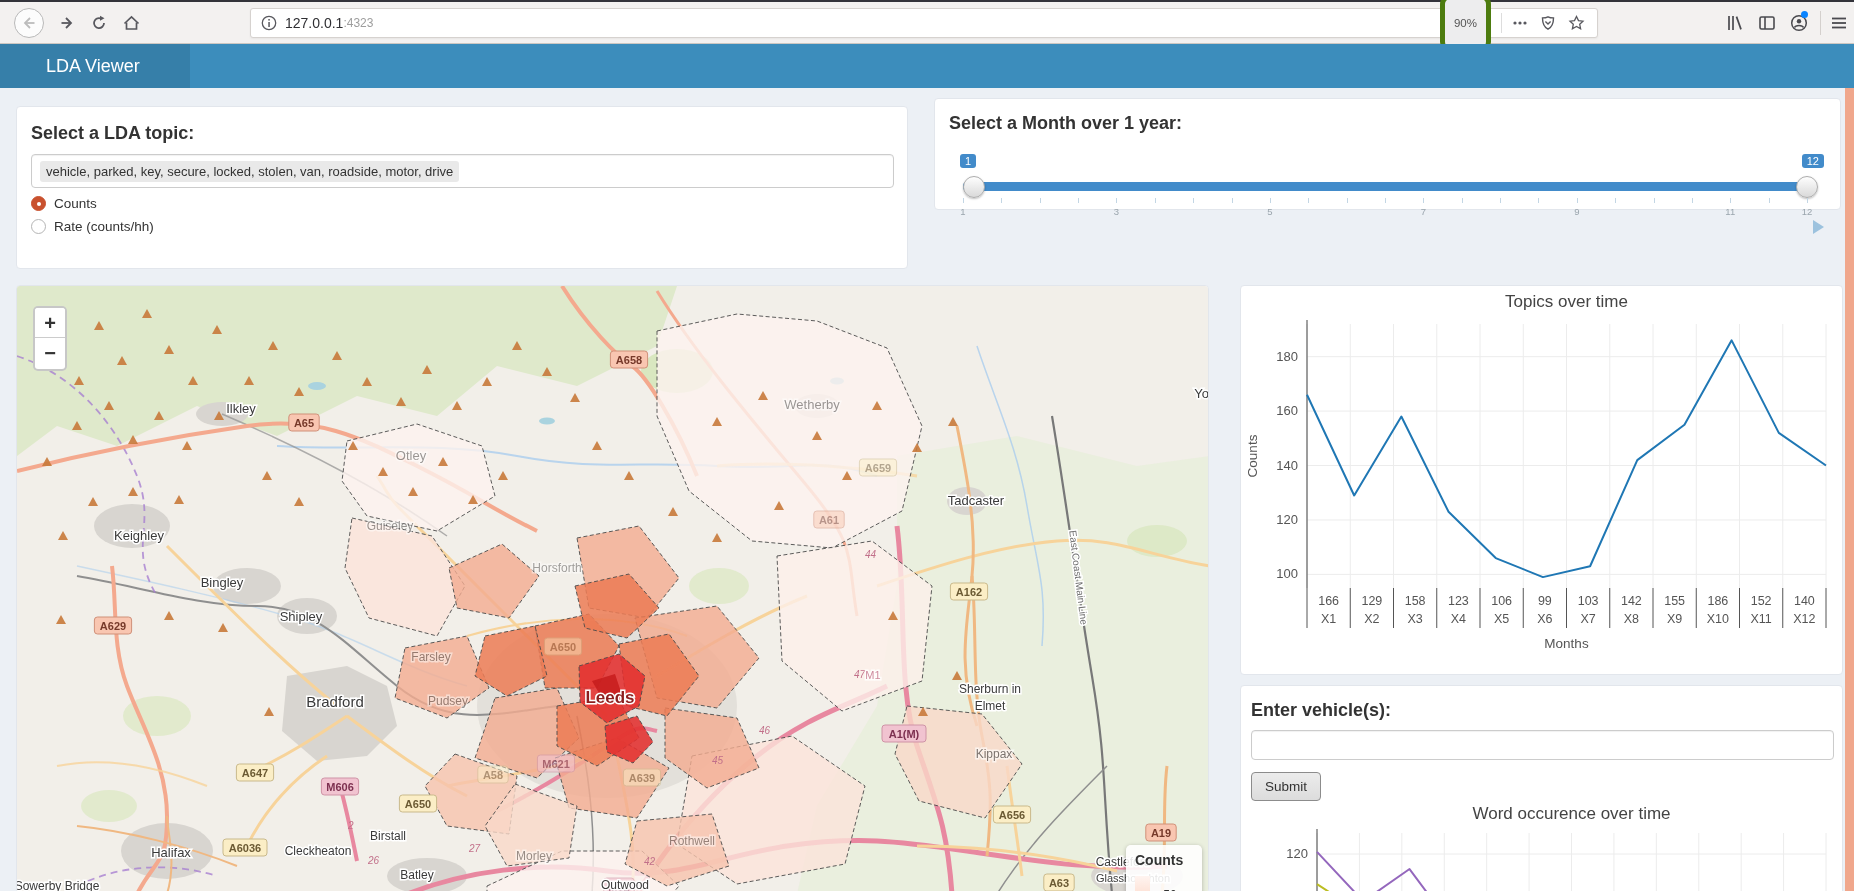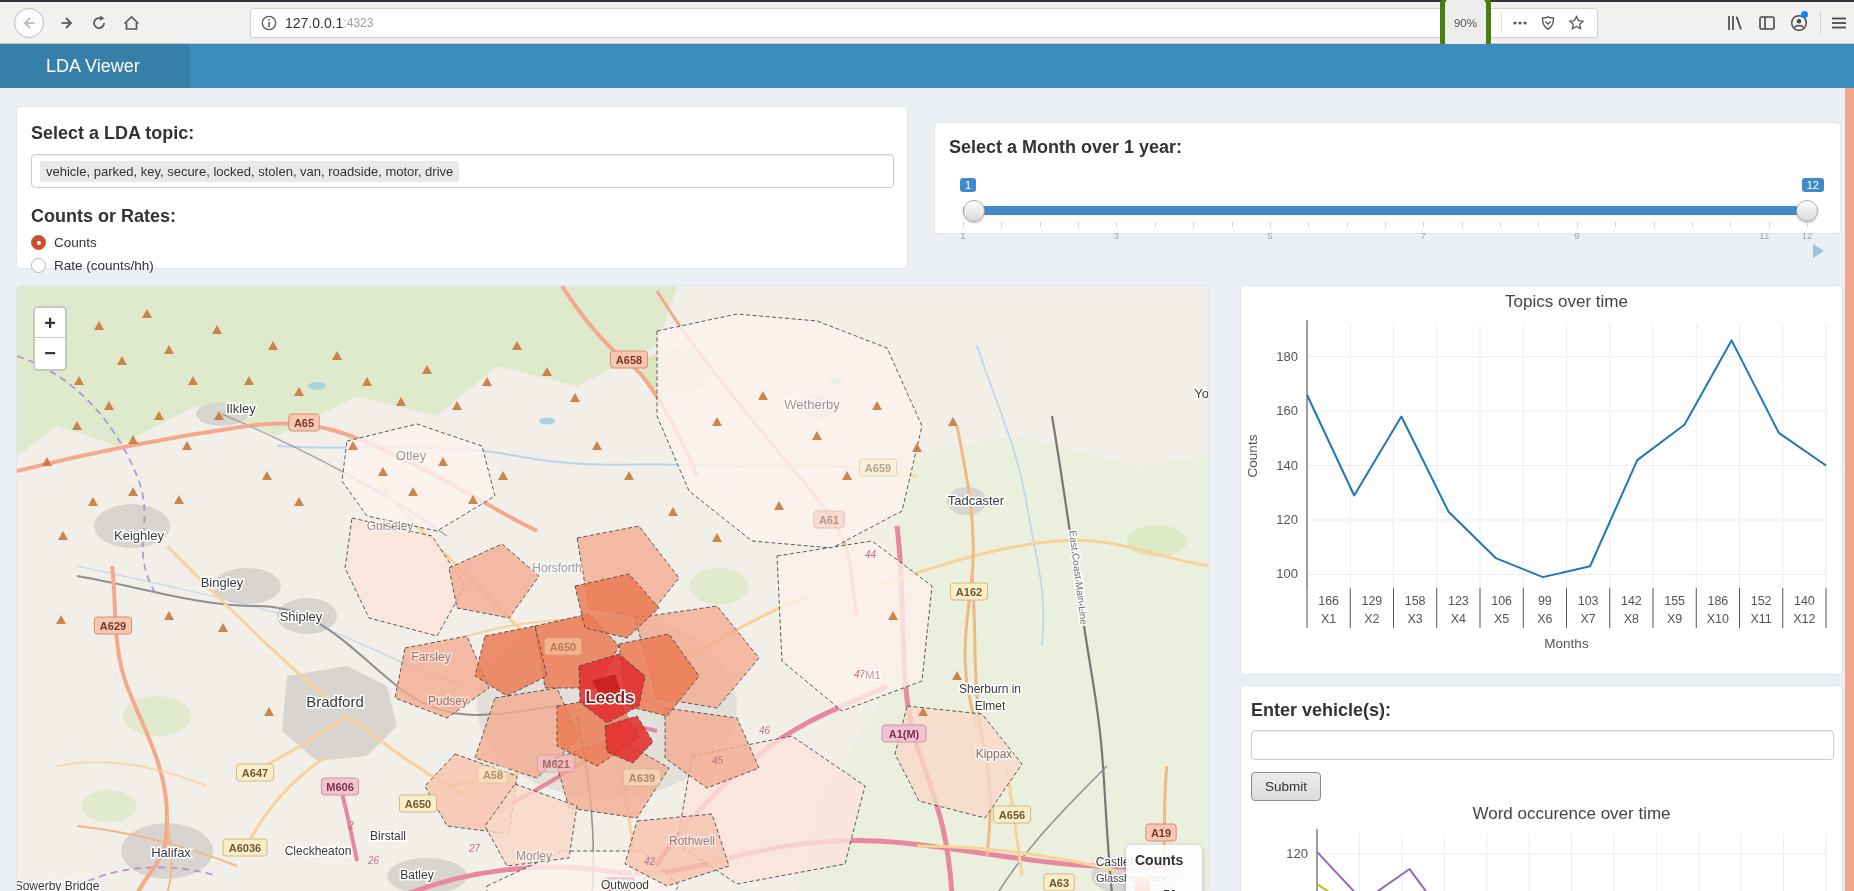--- a/index.html
+++ b/index.html
@@ -34,21 +34,21 @@
 
   
   #appheader { position:absolute; left:0; top:42px; width:1854px; height:44px; background:#3c8dbc; }
   #applogo { position:absolute; left:0; top:0; width:190px; height:44px; background:#367fa9;
     color:#fff; font-size:18px; line-height:44px; padding-left:46px; }
 
   
   #page { position:absolute; left:0; top:86px; width:1854px; height:805px; background:#ecf0f5; }
   .card { position:absolute; background:#fff; border:1px solid #e2e6ec; border-radius:4px; }
   #card-topic  { left:16px;  top:18px;  width:892px;  height:163px; padding:16px 14px; }
-  #card-month  { left:934px; top:34px;  width:907px;  height:112px; padding:14px; }
+  #card-month  { left:934px; top:10px;  width:907px;  height:112px; padding:14px; }
   #card-map    { left:16px;  top:197px; width:1193px; height:608px; overflow:hidden; padding:0; }
   #card-tchart { left:1240px; top:197px; width:603px; height:390px; }
   #card-kw     { left:1240px; top:597px; width:603px; height:300px; padding:14px 10px; }
 
   .lbl { font-size:18px; font-weight:bold; color:#333; }
   #topic-select { margin-top:10px; width:863px; height:34px; border:1px solid #ccc;
     border-radius:4px; background:#fff; display:flex; align-items:center; padding:0 8px;
     box-shadow:inset 0 1px 1px rgba(0,0,0,.06); }
   #topic-chip { background:#e9e9e9; border-radius:3px; padding:3px 6px; font-size:13px; color:#333; }
   #cr-label { display:block; margin-top:18px; }
@@ -201,21 +201,20 @@
     <div id="applogo">LDA Viewer</div>
   </div>
 
   <div id="page">
 
     <div class="card" id="card-topic">
       <span class="lbl">Select a LDA topic:</span>
       <div id="topic-select">
         <span id="topic-chip">vehicle, parked, key, secure, locked, stolen, van, roadside, motor, drive</span>
       </div>
-      <span class="lbl" id="cr-label">Counts or Rates:</span>
       <div id="radio-group">
           <div class="radio-row">
             <span class="rc sel"></span>
             <span class="rtxt">Counts</span>
           </div>
           <div class="radio-row">
             <span class="rc"></span>
             <span class="rtxt">Rate (counts/hh)</span>
           </div>
         </div>
@@ -251,21 +250,21 @@
             <div class="sl-tick" style="left: 81.8182%;"></div>
             <div class="sl-tick" style="left: 86.3636%;"></div>
             <div class="sl-tick" style="left: 90.9091%;"></div>
             <div class="sl-tick" style="left: 95.4545%;"></div>
             <div class="sl-tick" style="left: 100%;"></div>
             <div class="sl-ticklab" style="left: 0%;">1</div>
             <div class="sl-ticklab" style="left: 18.18%;">3</div>
             <div class="sl-ticklab" style="left: 36.36%;">5</div>
             <div class="sl-ticklab" style="left: 54.55%;">7</div>
             <div class="sl-ticklab" style="left: 72.73%;">9</div>
-            <div class="sl-ticklab" style="left: 90.91%; margin-left: 34px;">11</div>
+            <div class="sl-ticklab" style="left: 90.91%;">11</div>
             <div class="sl-ticklab" style="left: 100%;">12</div>
           </div>
         <div id="slider-play"></div>
       </div>
     </div>
 
     <div class="card" id="card-map">
       <div id="map-zoomctl">
         <div class="zbtn" id="zoom-in">+</div>
         <div class="zbtn" id="zoom-out">−</div>

